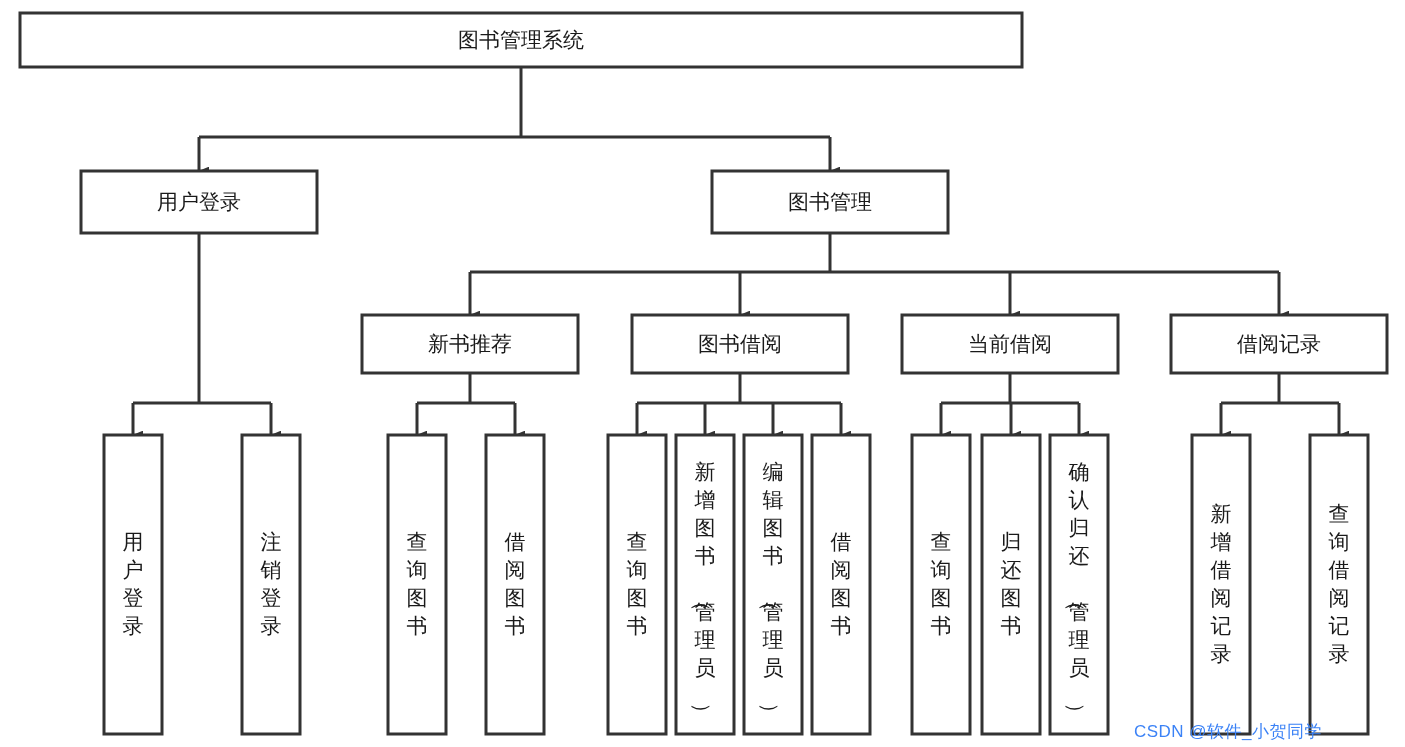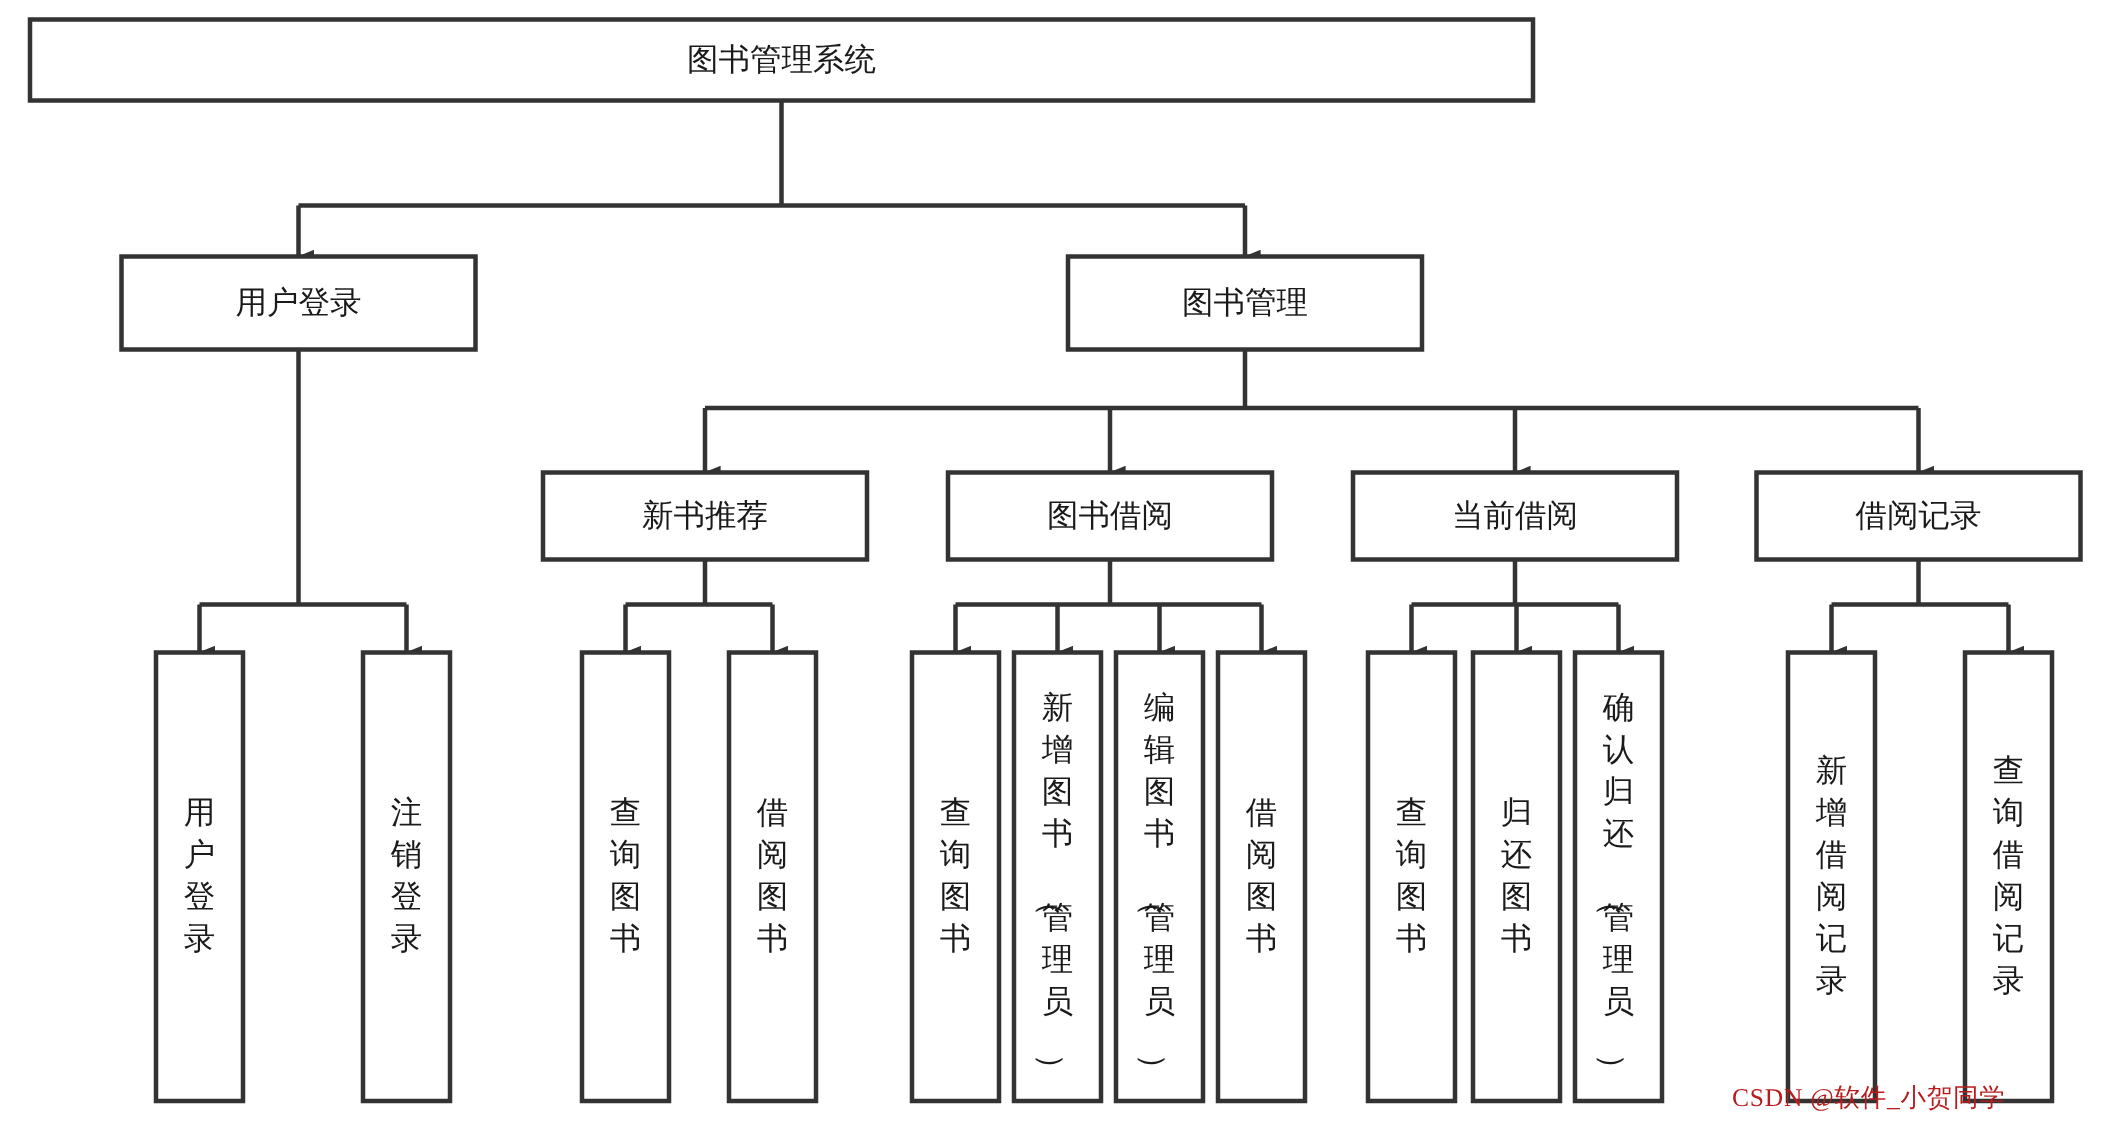--- a/index.html
+++ b/index.html
@@ -21,24 +21,24 @@
     font-size:21px;fill:#1a1a1a;
     dominant-baseline:middle;text-anchor:middle;
   }
   .leaf-label{
     font-family:"DejaVu Sans","Liberation Sans",sans-serif;
     font-size:21px;fill:#1a1a1a;
     dominant-baseline:middle;text-anchor:middle;
   }
   .watermark{
     position:absolute;
-    right:1px;bottom:4px;
-    font-family:Liberation Serif, serif;
+    right:16px;bottom:4px;
+    font-family:Liberation Sans, sans-serif;
     font-size:17px;
-    color:#b91c1c;
+    color:#3b82f6;
     letter-spacing:0.5px;
     white-space:nowrap;
     user-select:none;
   }
 </style>
 </head>
 <body>
 
 <div id="diagram-root">
   <svg id="flow" viewBox="0 0 1405 747">

